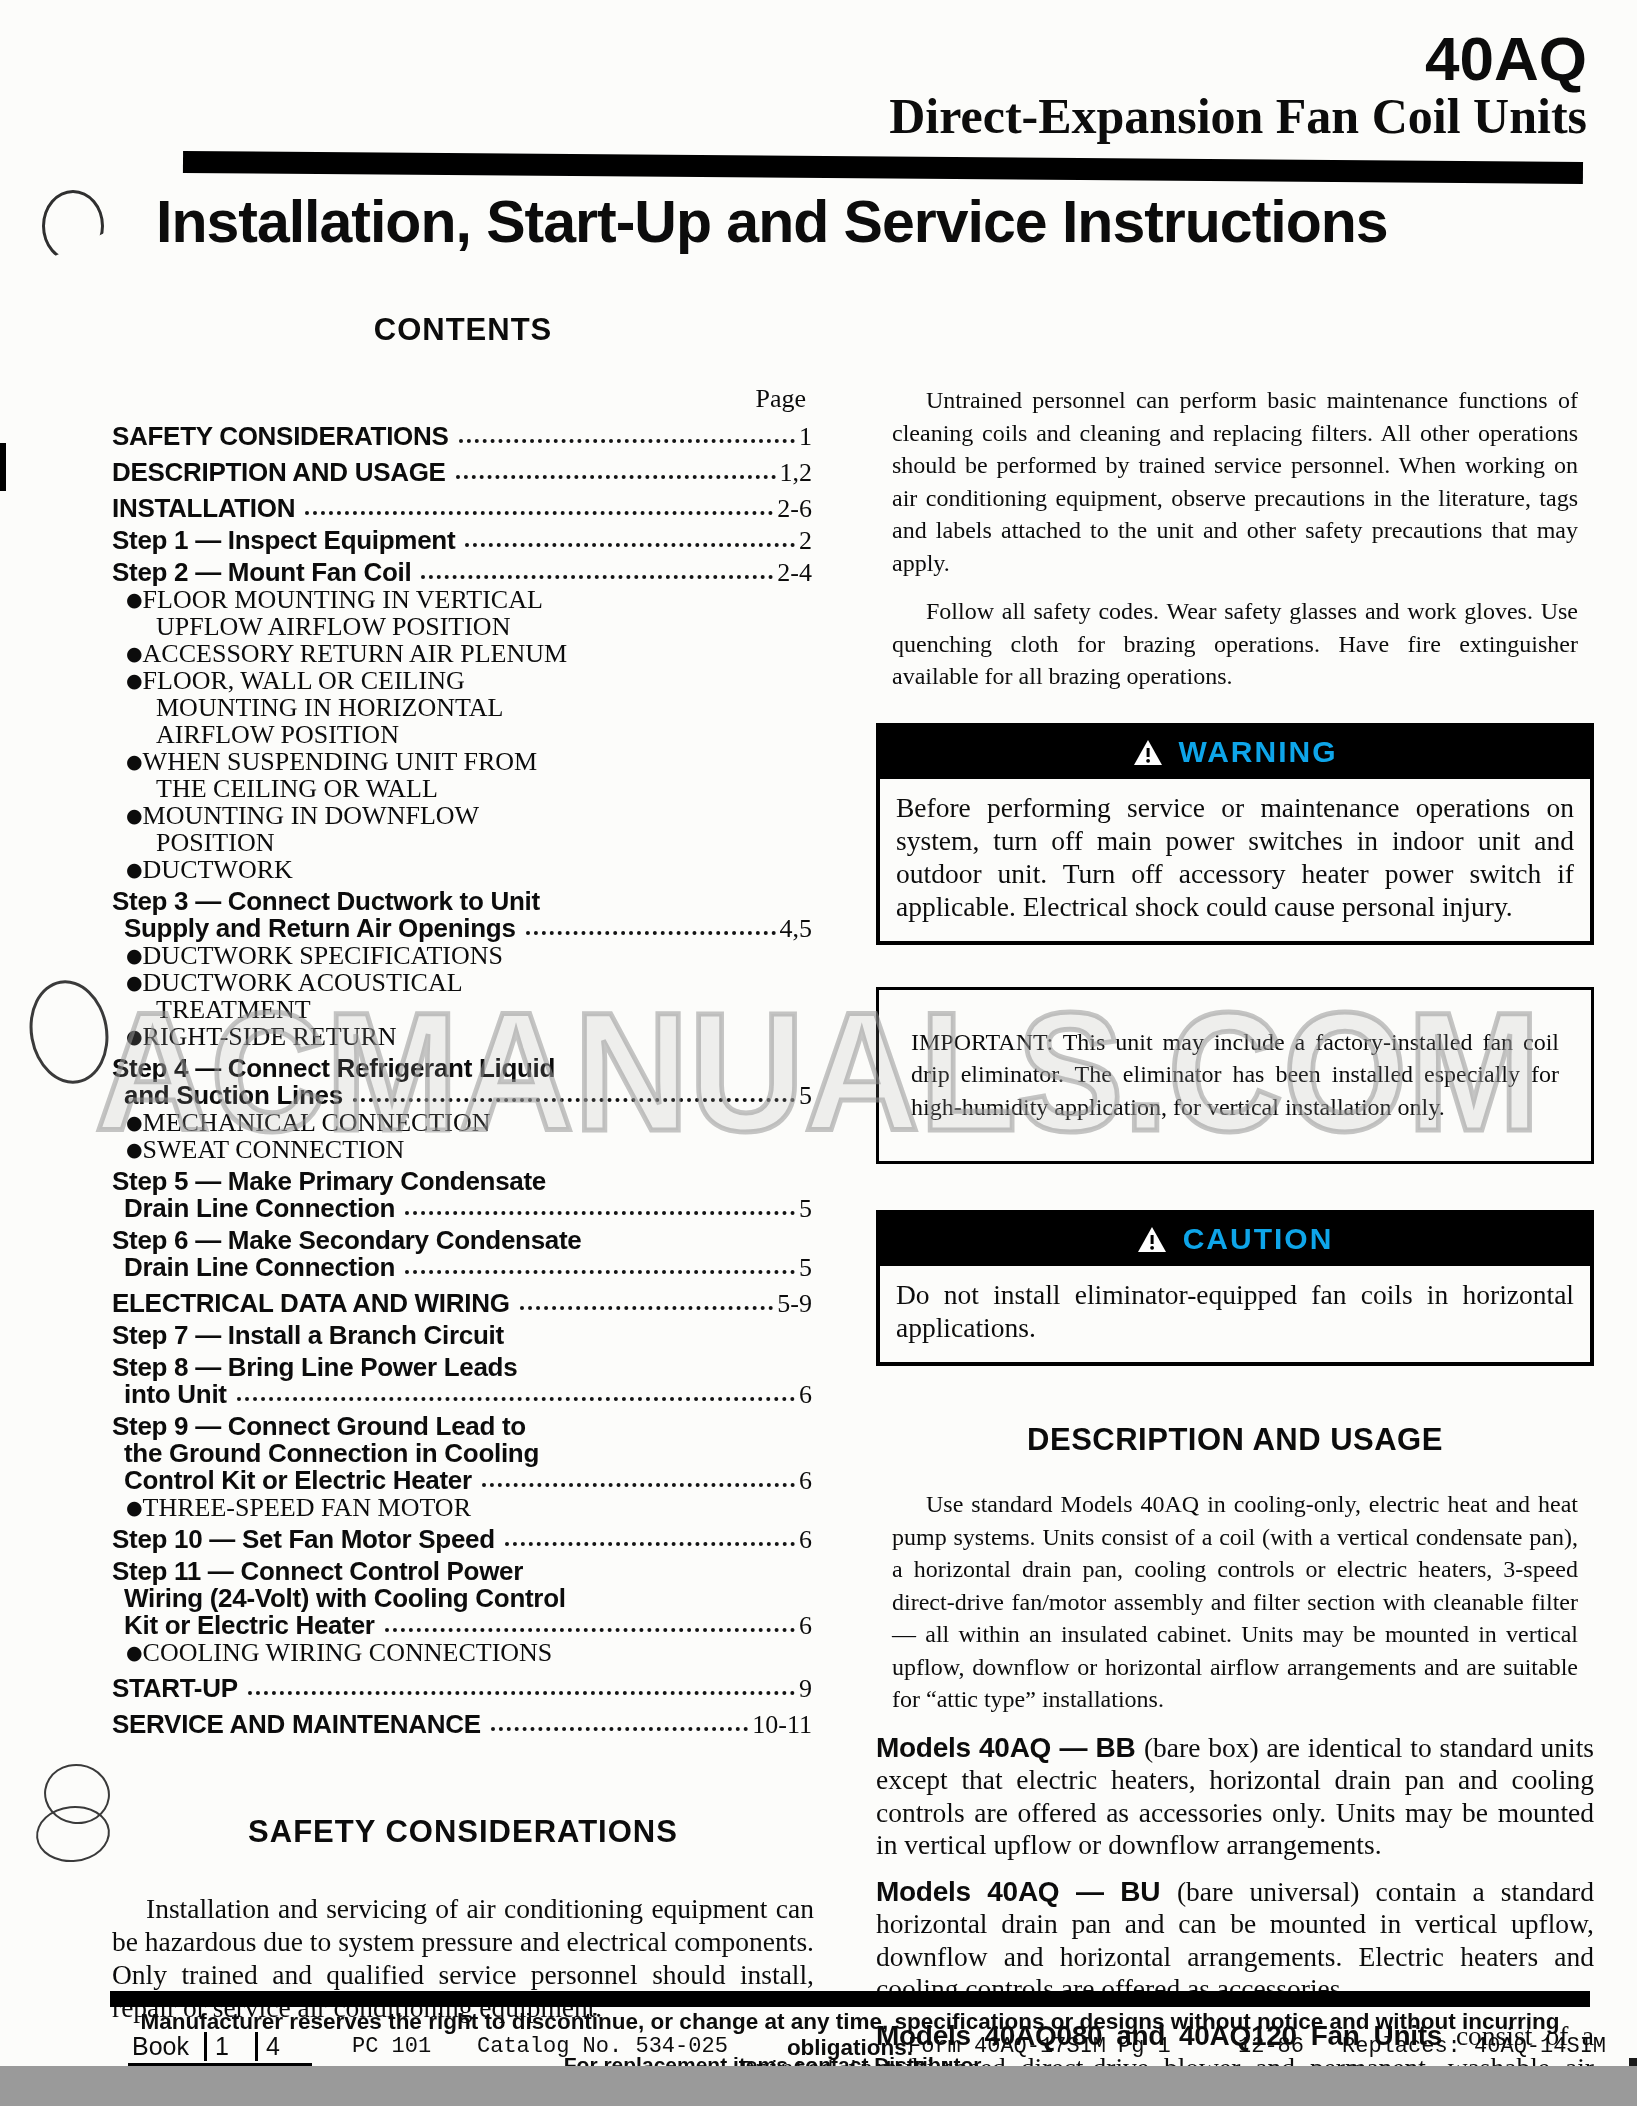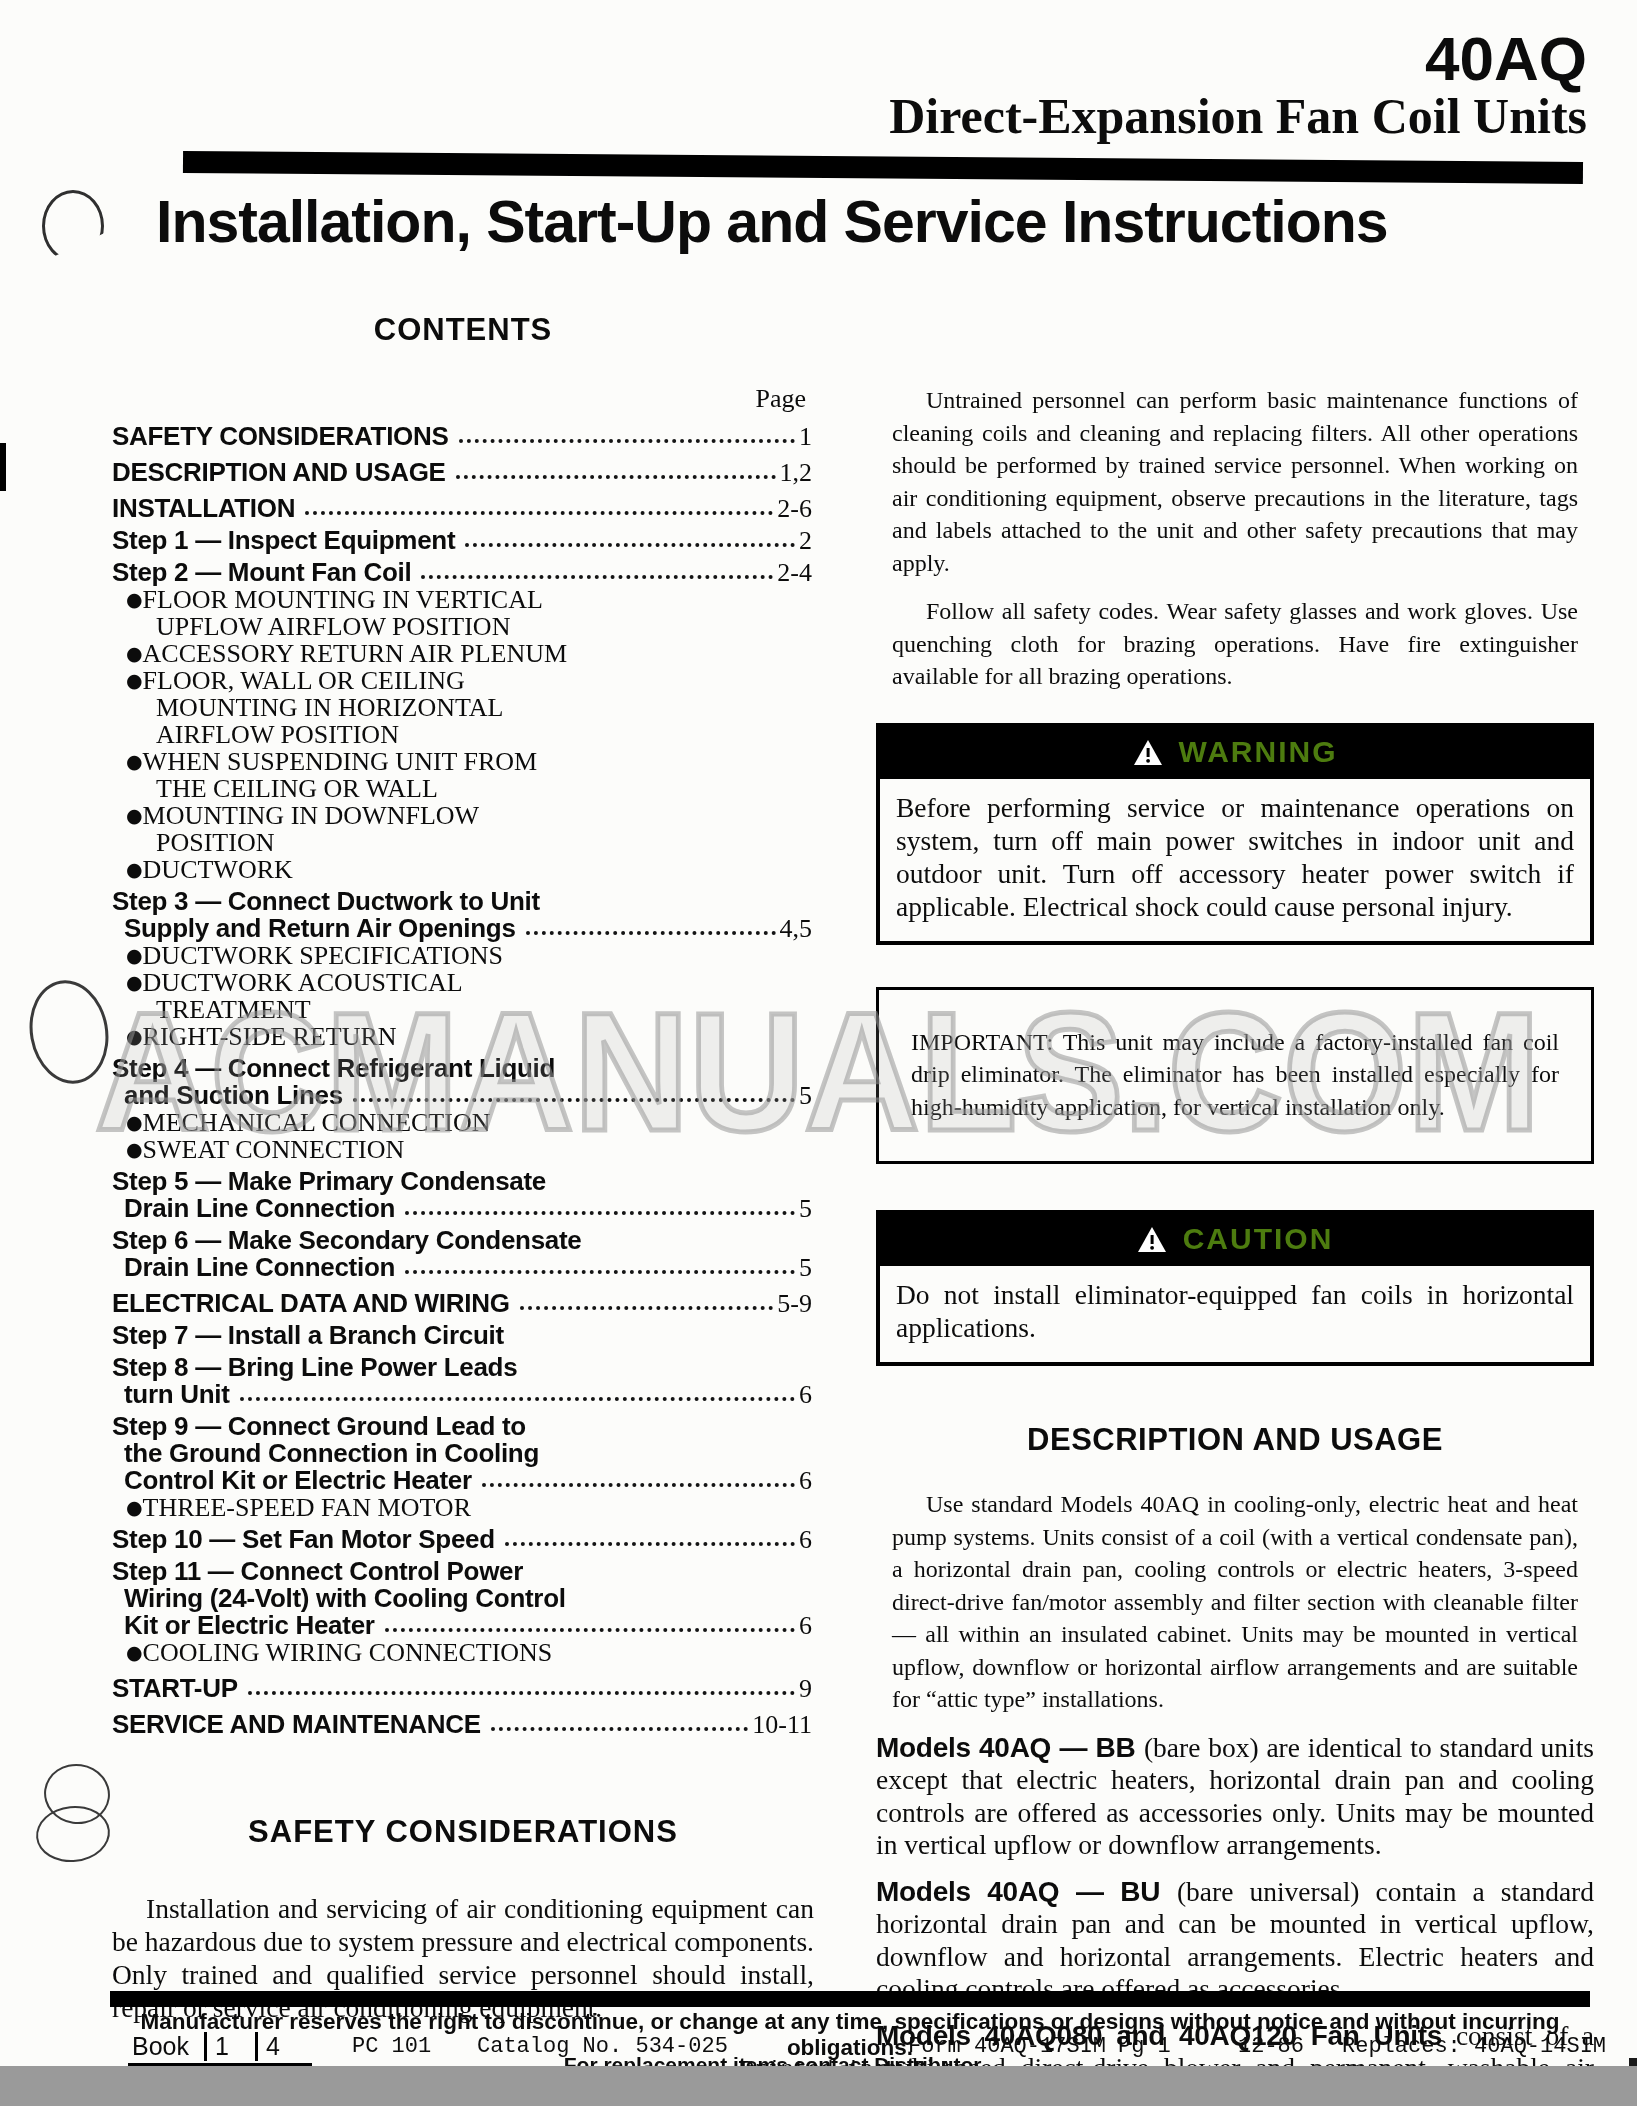--- a/index.html
+++ b/index.html
@@ -42,21 +42,21 @@
 
   
   .para{font-size:24px;line-height:32.5px;text-align:justify;margin:16px;}
   .para.indent{text-indent:34px;}
   .safety-heading{margin-top:76px;}
   .safety-body{margin-top:42px;font-size:27.5px;line-height:33px;text-align:justify;text-indent:34px;}
   .p2{margin-top:12px;}
 
   
   .alert-box{border:4px solid #000;margin-top:30px;}
-  .alert-head{background:#000;color:#4d7c0f;text-align:center;font-family:"Liberation Sans",sans-serif;
+  .alert-head{background:#000;color:#0ea5e9;text-align:center;font-family:"Liberation Sans",sans-serif;
               font-weight:bold;font-size:30px;letter-spacing:2px;padding:8px 0 10px;}
   .alert-head svg{vertical-align:-4px;margin-right:16px;}
   .alert-body{padding:12px 16px 18px;font-size:27.5px;line-height:33px;text-align:justify;}
   .caution{margin-top:46px;}
   .important-box{border:3px solid #000;margin-top:42px;padding:20px 16px 22px;}
   .desc-heading{margin-top:56px;letter-spacing:0.5px;}
   .desc-p1{margin-top:30px;}
   .model-para{margin:14px 0 0 0;font-size:27.5px;line-height:32.5px;text-align:justify;}
   .model-lead{font-family:"Liberation Sans",sans-serif;font-weight:bold;font-size:28px;letter-spacing:-0.3px;}
 
@@ -285,21 +285,21 @@
         <div class="toc-entry step">
           <div class="toc-row">
             <span class="txt sans">Step 7 — Install a Branch Circuit</span>
           </div>
         </div>
         <div class="toc-entry step">
           <div class="toc-row">
             <span class="txt sans">Step 8 — Bring Line Power Leads</span>
           </div>
           <div class="toc-row cont">
-            <span class="txt sans">turn Unit</span>
+            <span class="txt sans">into Unit</span>
             <span class="leader"></span>
             <span class="pg">6</span>
           </div>
         </div>
         <div class="toc-entry step">
           <div class="toc-row">
             <span class="txt sans">Step 9 — Connect Ground Lead to</span>
           </div>
           <div class="toc-row cont">
             <span class="txt sans">the Ground Connection in Cooling</span>

